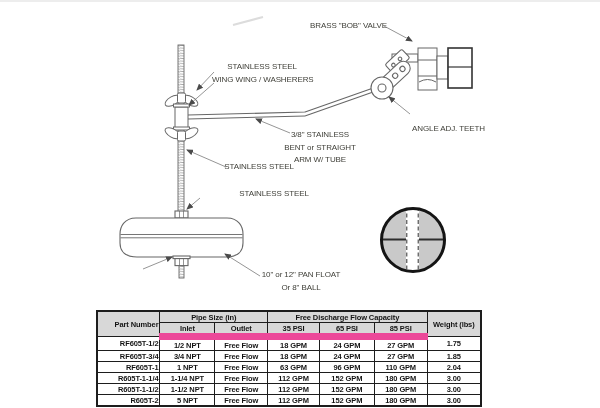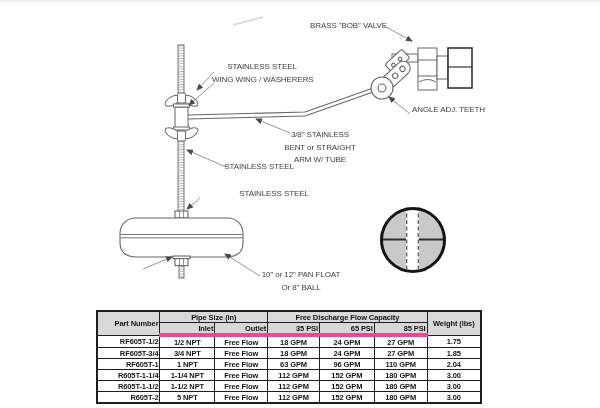--- a/index.html
+++ b/index.html
@@ -19,21 +19,21 @@
     position:absolute;left:96px;top:310px;width:386px;height:86px;
     border-collapse:collapse;table-layout:fixed;
     font-size:7.5px;font-weight:bold;color:#141414;letter-spacing:-0.1px;
   }
   .spec-table th,.spec-table td{
     border:1px solid #1d1d1d;padding:0 1px;height:10px;line-height:9px;
     text-align:center;overflow:hidden;
   }
   .spec-table thead th{background:#d8d8d8;}
   .spec-table{border:2px solid #1d1d1d;}
-  .spec-table thead tr:last-child th{border-bottom:4px solid #ec4899;text-align:right;}
+  .spec-table thead tr:last-child th{border-bottom:7px solid #ec4899;}
   .spec-table .col-part{width:62px;}
   .spec-table .col-inlet{width:54px;}
   .spec-table .col-outlet{width:52px;}
   .spec-table .col-p35{width:51px;}
   .spec-table .col-p65{width:54px;}
   .spec-table .col-p85{width:52px;}
   .spec-table .col-wt{width:53px;}
   .spec-table td.part,.spec-table th.part-h{text-align:right;padding-left:0;}
 </style>
 </head>
@@ -150,21 +150,21 @@
     </g>
   </svg>
 
   <div class="lbl" style="left:310px;top:20px;">
     <div>BRASS "BOB" VALVE</div>
   </div>
   <div class="lbl" style="left:212px;top:61px;width:100px;">
     <div>STAINLESS STEEL</div>
     <div>WING WING / WASHERERS</div>
   </div>
-  <div class="lbl" style="left:412px;top:104px;">
+  <div class="lbl" style="left:412px;top:123px;">
     <div>ANGLE ADJ. TEETH</div>
   </div>
   <div class="lbl" style="left:284px;top:129px;width:72px;">
     <div>3/8" STAINLESS</div>
     <div>BENT or STRAIGHT</div>
     <div>ARM W/ TUBE</div>
   </div>
   <div class="lbl" style="left:217px;top:161px;width:84px;">
     <div>STAINLESS STEEL</div>
   </div>

